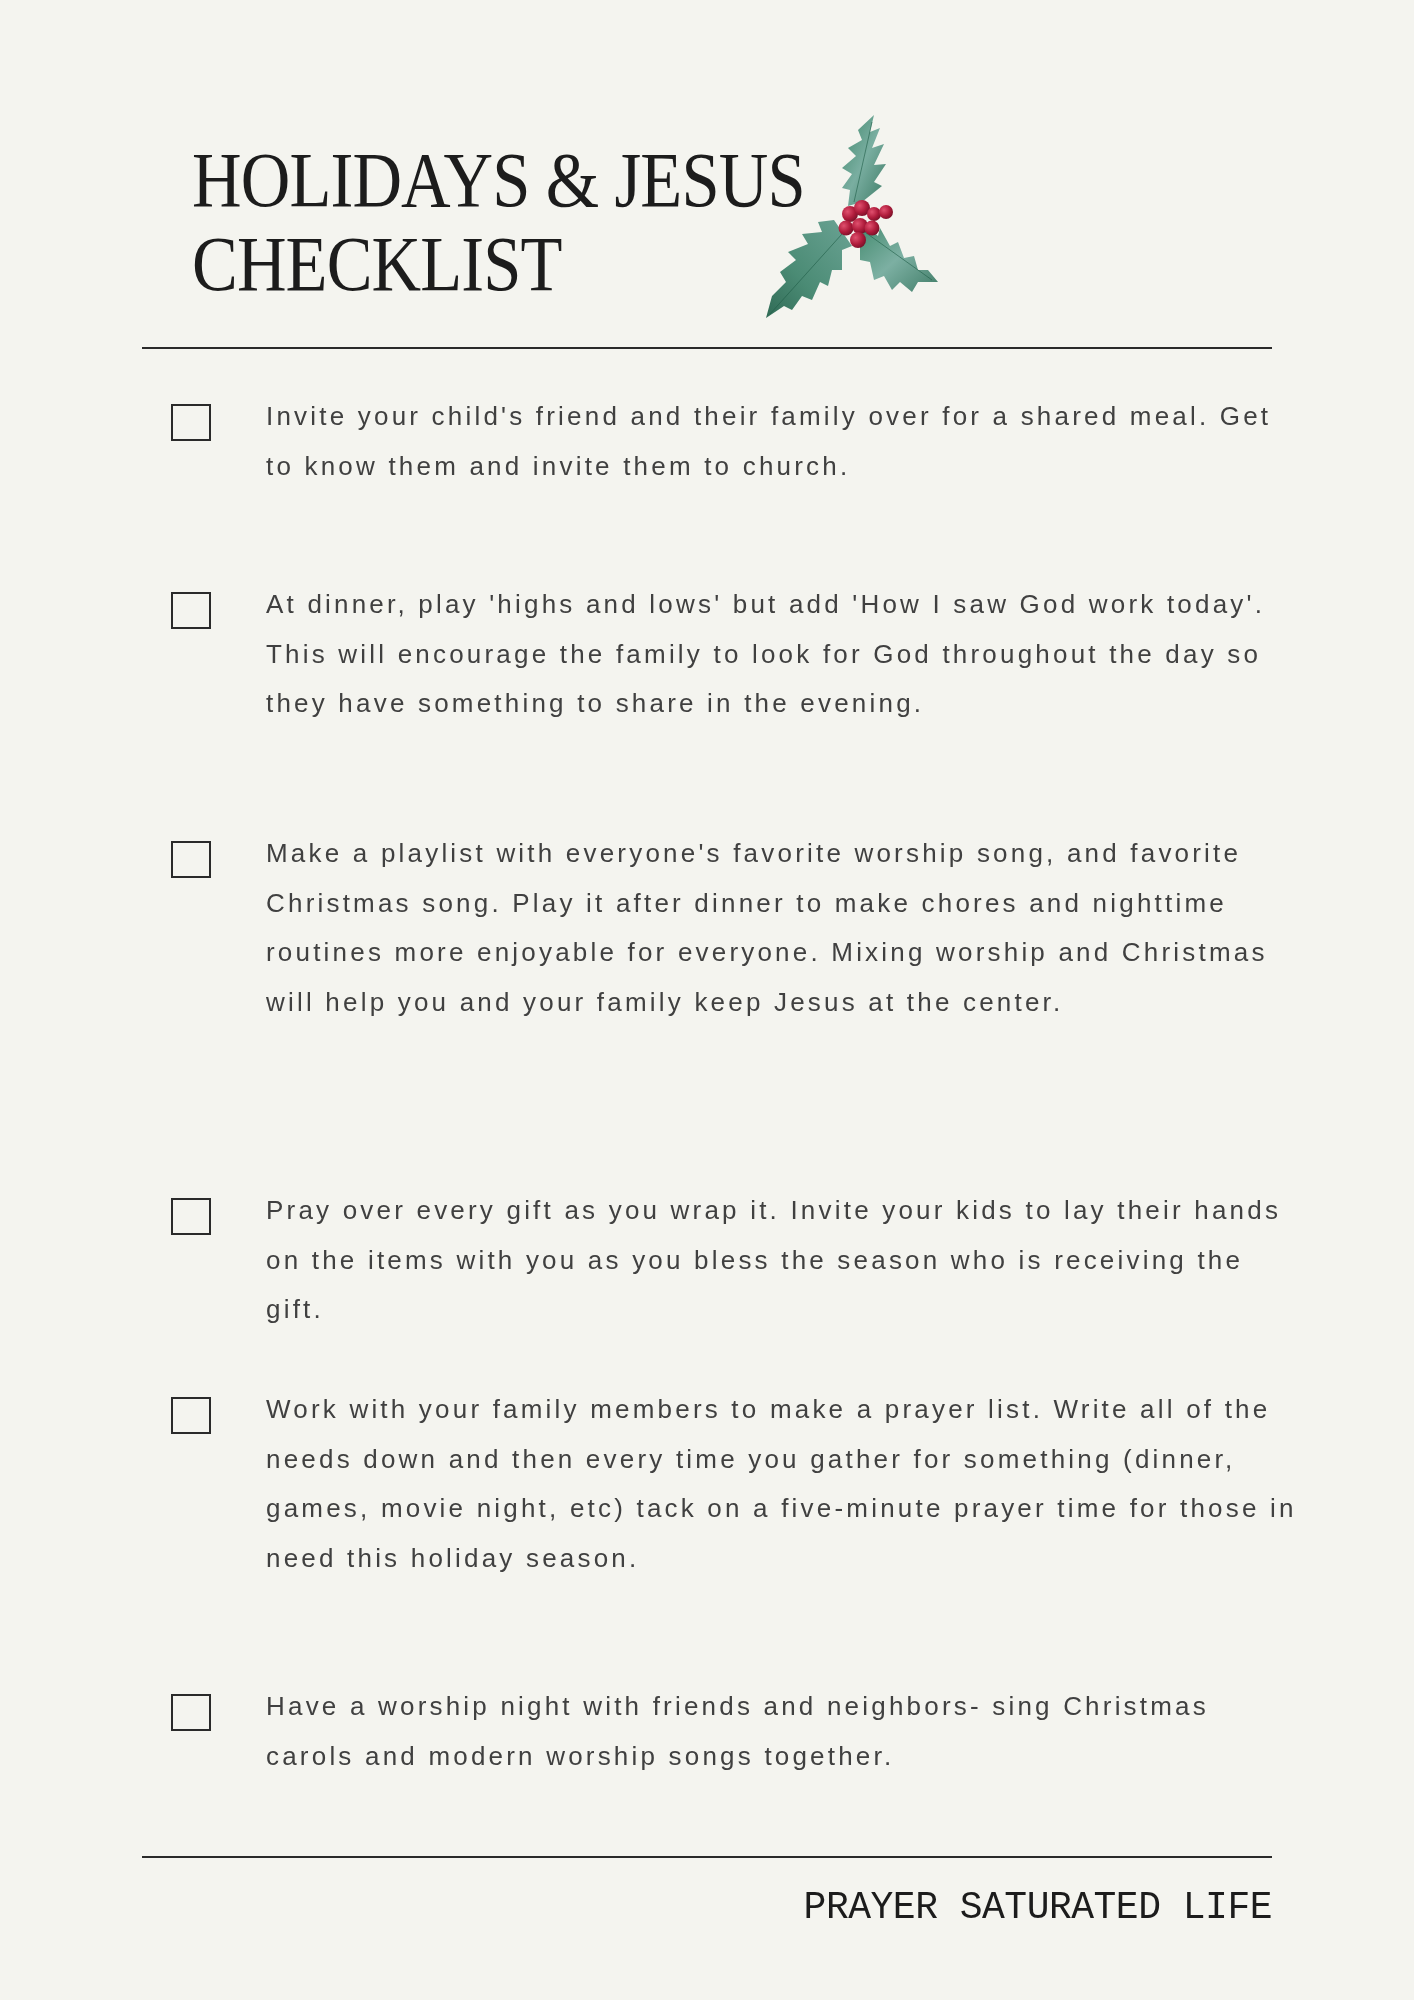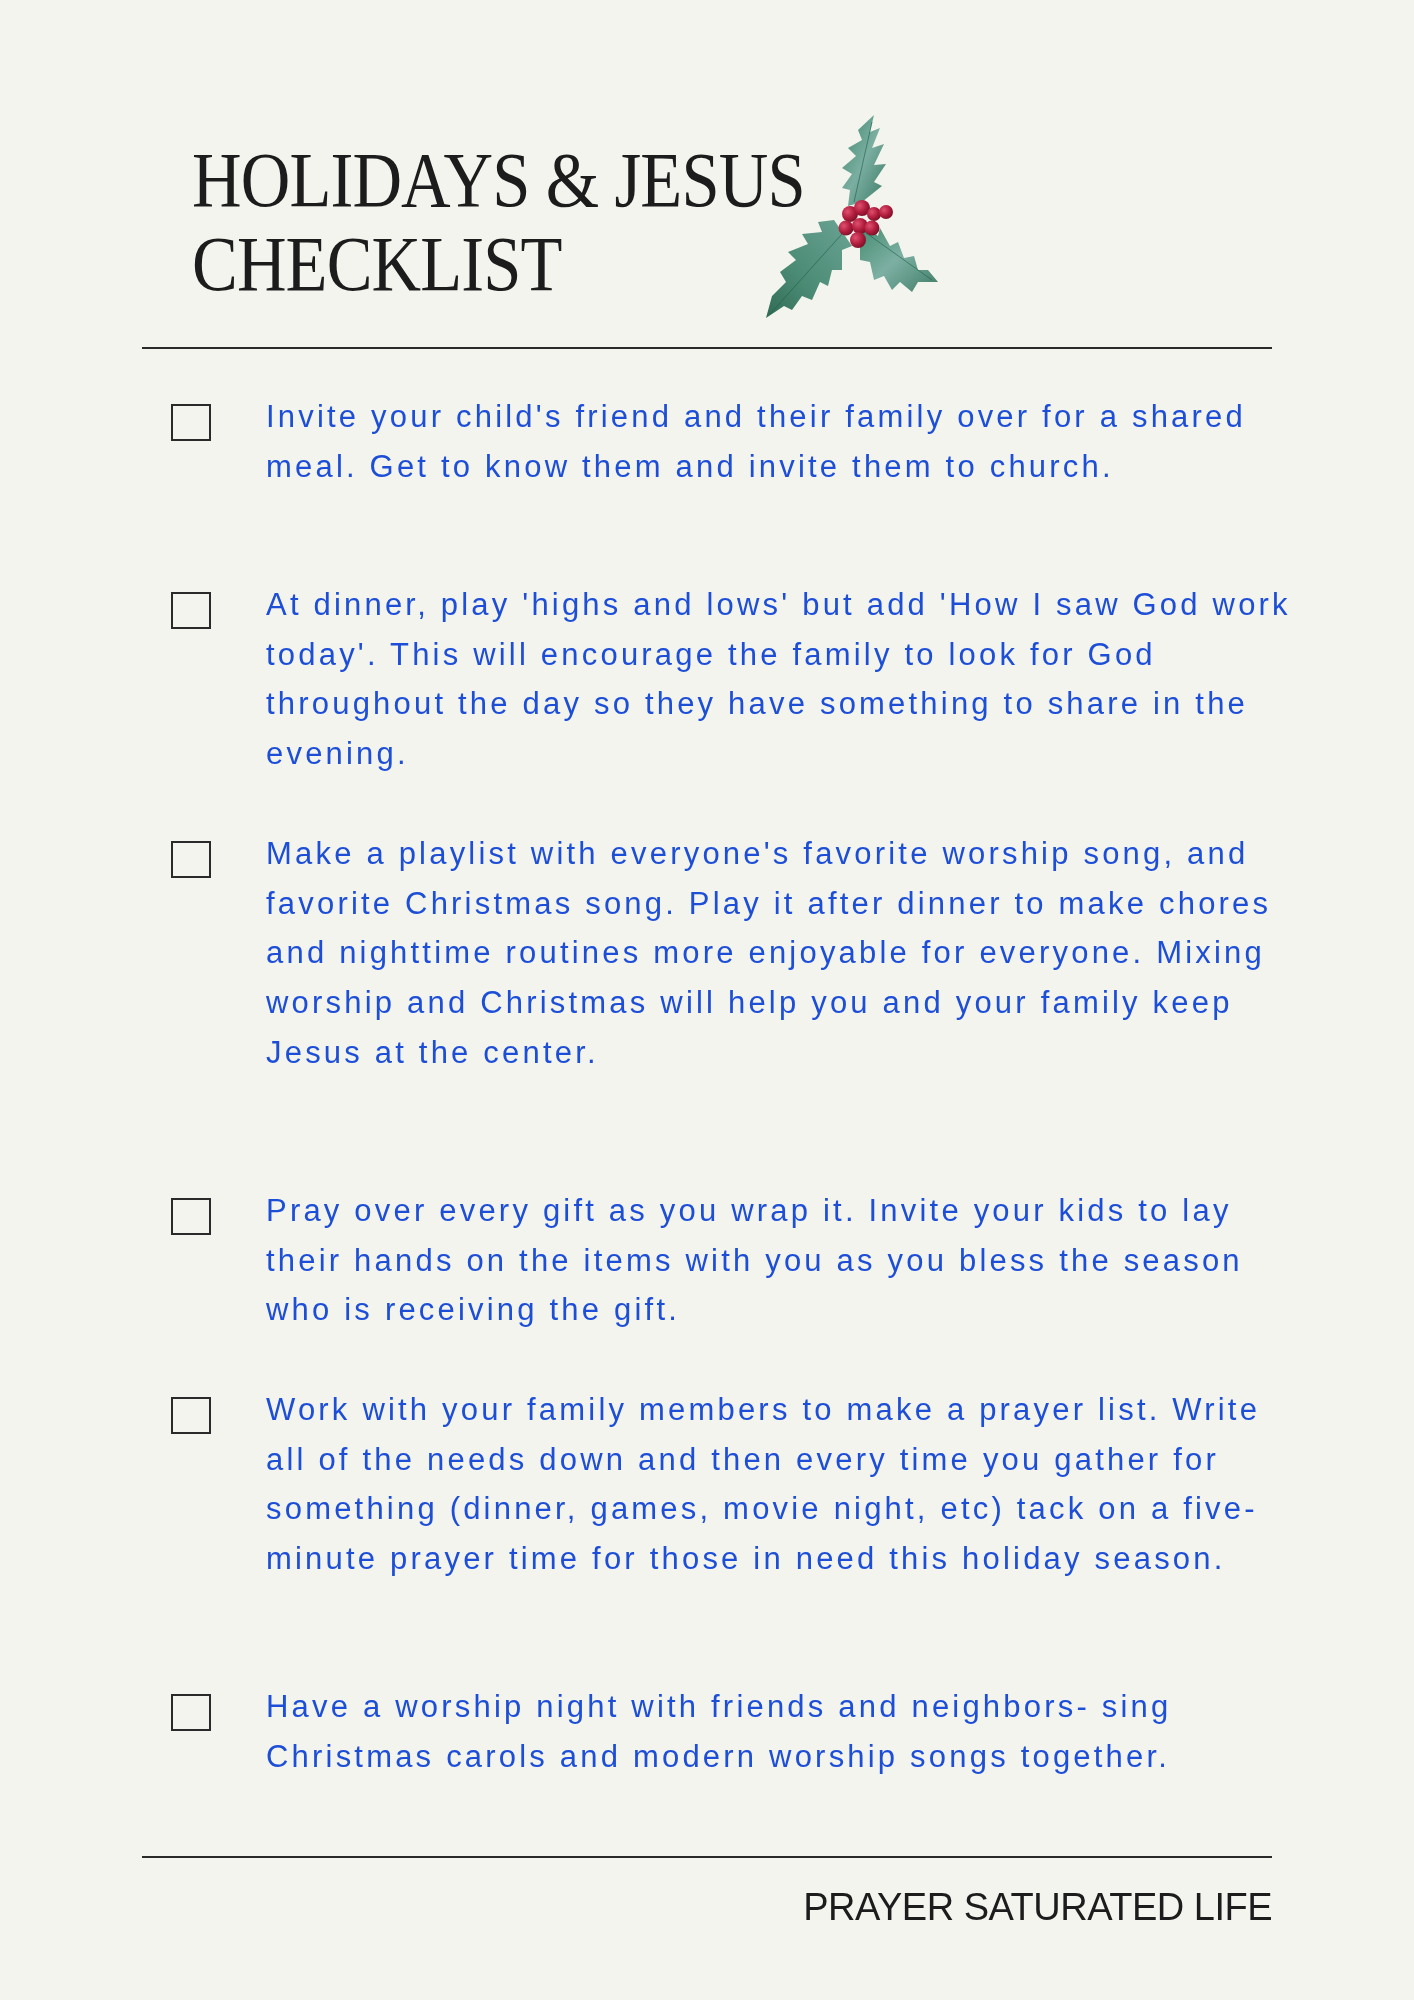--- a/index.html
+++ b/index.html
@@ -52,29 +52,29 @@
     box-sizing: border-box;
     background: transparent;
     cursor: pointer;
   }
   .item-text {
     position: absolute;
     left: 95px; top: -8px;
     width: 1040px;
     margin: 0;
     font-family: "Liberation Sans", "DejaVu Sans", sans-serif;
-    font-size: 31px;
+    font-size: 26px;
     line-height: 49.7px;
     letter-spacing: 3.2px;
-    color: #1d4ed8;
+    color: #404040;
   }
   .footer {
     position: absolute;
     right: 142px; top: 1886px;
-    font-family: Liberation Sans, sans-serif;
+    font-family: Liberation Mono, monospace;
     font-size: 38px;
     letter-spacing: -0.5px;
     color: #1c1c1c;
     white-space: nowrap;
   }
 </style>
 </head>
 <body>
 
 <h1 class="title">

